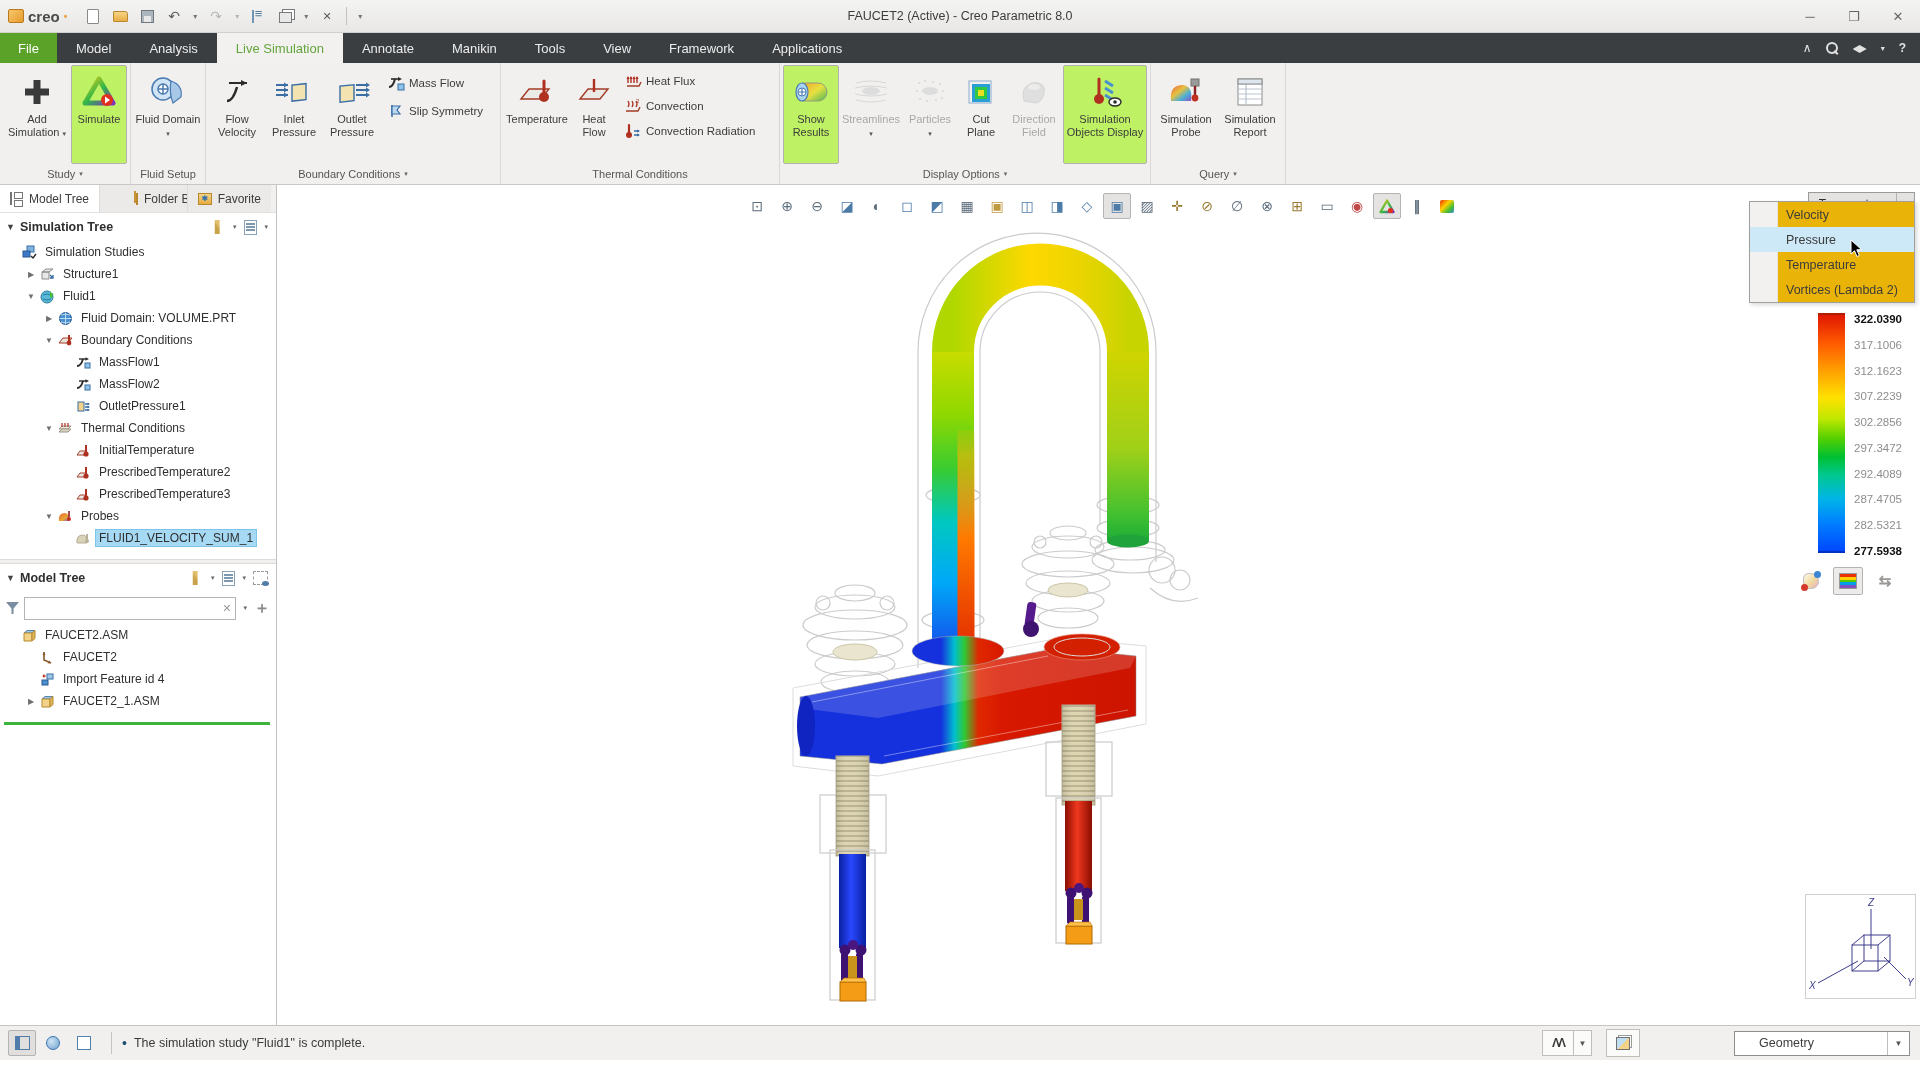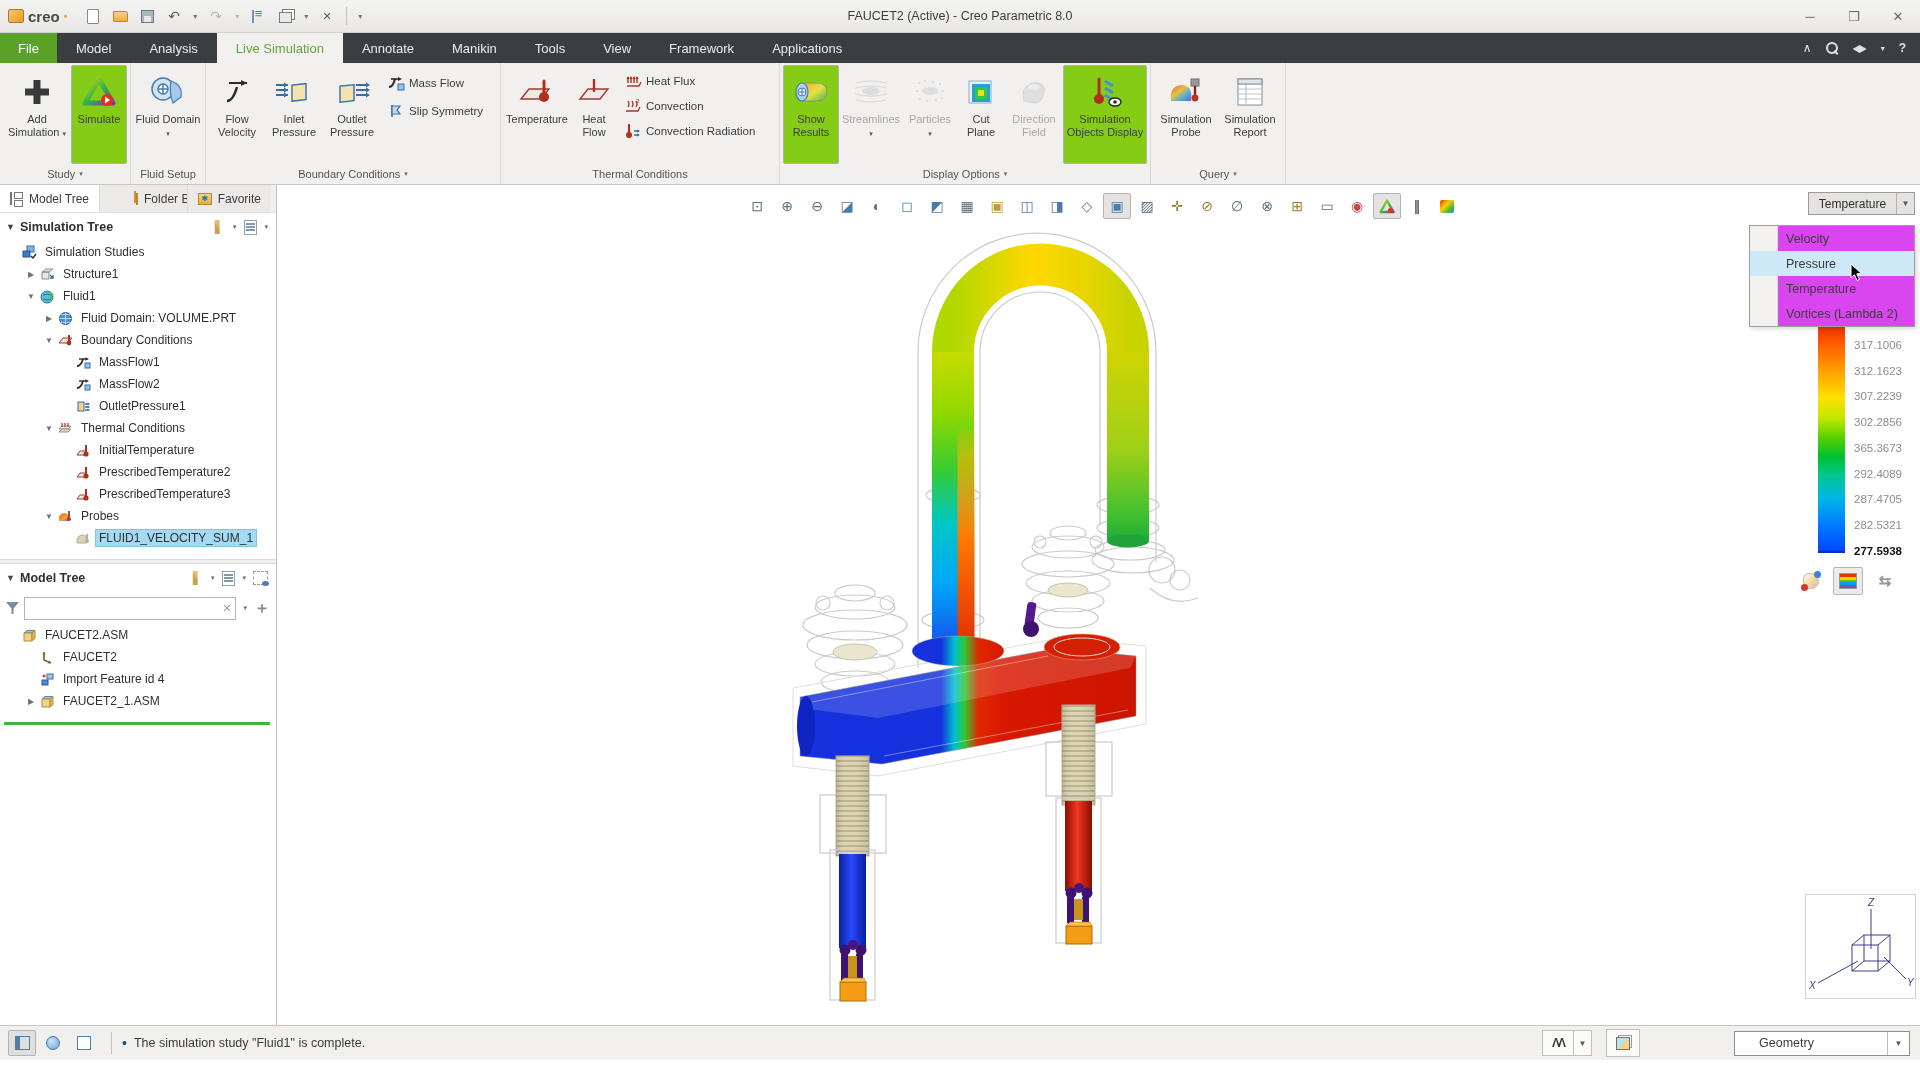--- a/index.html
+++ b/index.html
@@ -41,21 +41,21 @@
   
   .ribbon { height:122px; background:#f1f0ef; border-bottom:1px solid #c9c7c5; display:flex; flex:none; }
   .rgroup { display:flex; flex-direction:column; border-right:1px solid #dbd9d7; }
   .rbuttons { display:flex; flex:1; align-items:stretch; padding:2px 3px 0 3px; }
   .rlabel { height:20px; display:flex; align-items:center; justify-content:center; gap:4px; font-size:11px; color:#555; }
   .rlabel .crt { font-size:7px; color:#666; }
   .rbtn { display:flex; flex-direction:column; align-items:center; padding-top:5px; border:1px solid transparent; border-radius:2px; }
   .rbtn .ric { height:42px; display:flex; align-items:center; justify-content:center; }
   .rbtn .rtx { font-size:11px; line-height:13px; text-align:center; color:#3c3c3c; }
   .rbtn .rtx .crt { font-size:7px; color:#555; }
-  .rbtn.pressed { background:#84cc16; border-color:#b3b1af; }
+  .rbtn.pressed { background:#bef264; border-color:#b3b1af; }
   .rbtn.disabled .rtx { color:#a8a8a8; }
   .rbtn.disabled .ric { opacity:.45; filter:grayscale(.8); }
   .rsmall-col { display:flex; flex-direction:column; justify-content:flex-start; padding:8px 6px 0 6px; gap:8px; }
   .rsmall { display:flex; align-items:center; gap:4px; font-size:11.5px; color:#3c3c3c; height:20px; }
 
   
   .main { flex:1; display:flex; min-height:0; }
 
   
   .lpanel { width:277px; flex:none; background:#fff; border-right:1px solid #c2c0be; display:flex; flex-direction:column; position:relative; }
@@ -103,21 +103,21 @@
   .gtoolbar { position:absolute; top:8px; left:466px; display:flex; gap:2px; }
   .gbtn { width:28px; height:26px; display:flex; align-items:center; justify-content:center; font-size:14px; color:#4d7ba8; border:1px solid transparent; border-radius:2px; }
   .gbtn.gray { color:#5a6b7a; }
   .gbtn.pressed { background:#e4e3e1; border-color:#b5b3b1; }
   .gbtn svg { display:block; }
 
   
   .result-dd { position:absolute; top:7px; right:5px; width:107px; height:23px; background:#e4e3e2; border:1px solid #9c9a98; display:flex; align-items:center; font-size:12px; color:#2f2f2f; }
   .result-dd .val { flex:1; text-align:center; }
   .result-dd .dd-crt { width:18px; border-left:1px solid #b3b1af; align-self:stretch; display:flex; align-items:center; justify-content:center; font-size:8px; color:#555; }
-  .result-menu { position:absolute; top:40px; right:5px; width:166px; background:#d946ef; border:1px solid #a2a09e; box-shadow:2px 2px 4px rgba(0,0,0,.15); z-index:5; }
+  .result-menu { position:absolute; top:16px; right:5px; width:166px; background:#eab308; border:1px solid #a2a09e; box-shadow:2px 2px 4px rgba(0,0,0,.15); z-index:5; }
   .menu-item { height:25px; display:flex; align-items:center; padding-left:36px; font-size:12.5px; color:#3c3c3c; position:relative; }
   .menu-item::before { content:""; position:absolute; left:0; top:0; bottom:0; width:27px; background:#f2f1f0; border-right:1px solid #e4e3e1; }
   .menu-item.hl { background:#cde8f7; }
   .menu-item.hl::before { background:transparent; border-right-color:transparent; }
   .cursor-arrow { position:absolute; left:100px; top:12px; z-index:6; }
 
   
   .legend { position:absolute; top:128px; right:18px; display:flex; }
   .legend-bar { width:27px; height:240px; border-top:2px solid #b02000; border-bottom:2px solid #0030c0;
     background:linear-gradient(#e01800 0%,#ff5a00 12%,#ffa800 25%,#ffe000 35%,#c0e800 44%,#58d000 52%,#00c030 60%,#00c890 68%,#00b4e8 78%,#0080ff 88%,#0048ff 100%); }
@@ -1019,21 +1019,21 @@
       </div>
 
       <div class="legend">
         <div class="legend-bar"></div>
         <div class="legend-vals">
           <span>322.0390</span>
           <span>317.1006</span>
           <span>312.1623</span>
           <span>307.2239</span>
           <span>302.2856</span>
-          <span>365.3673</span>
+          <span>297.3472</span>
           <span>292.4089</span>
           <span>287.4705</span>
           <span>282.5321</span>
           <span>277.5938</span>
         </div>
       </div>
       <div class="legend-btns">
         <span class="lbtn">
             <span class="lb-sphere"></span>
           </span>

